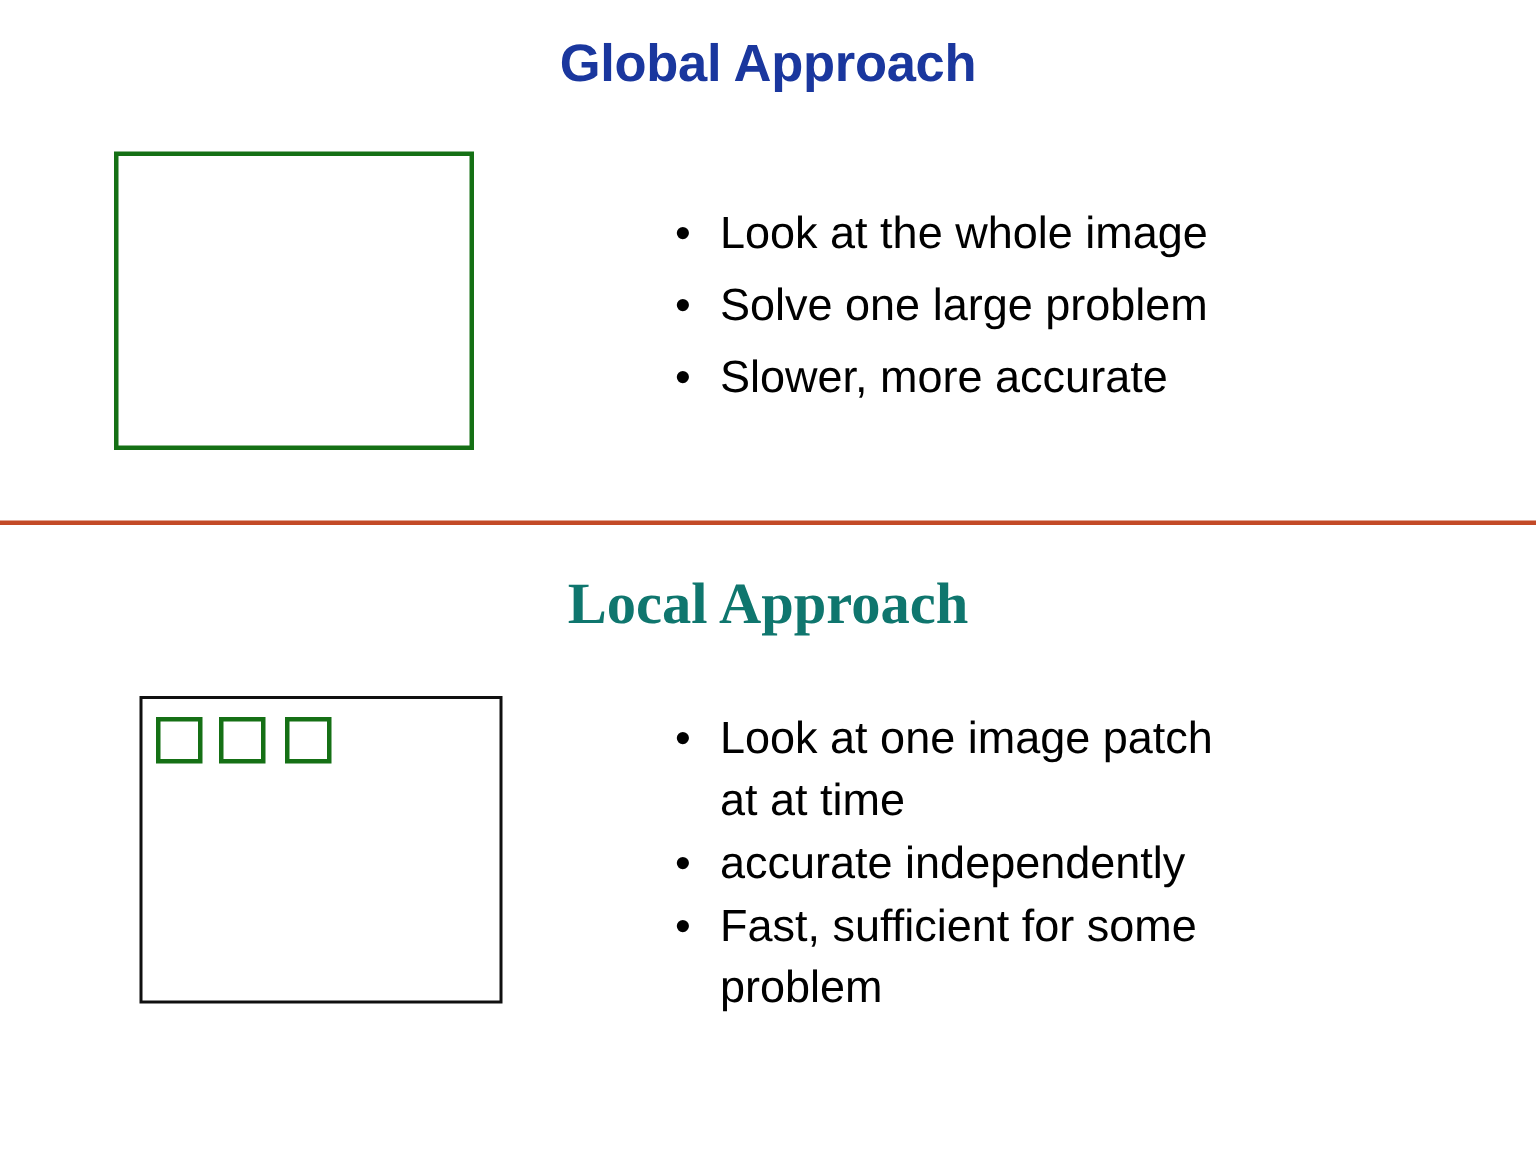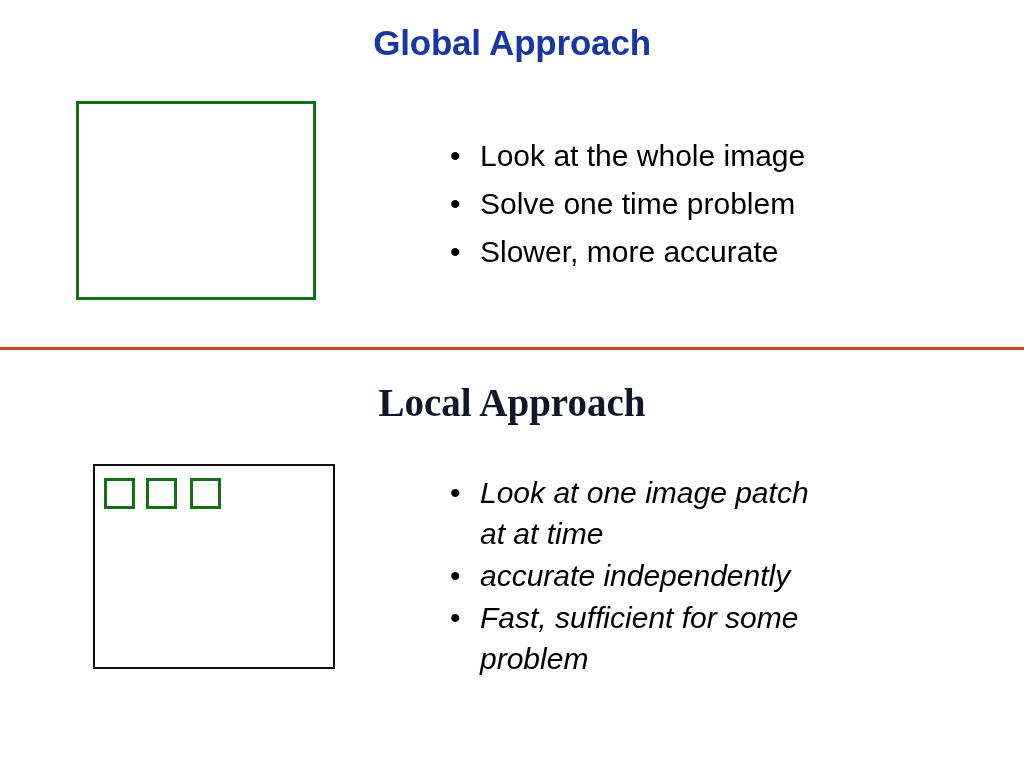--- a/index.html
+++ b/index.html
@@ -45,21 +45,21 @@
   .title-local {
     position: absolute;
     left: 0;
     top: 381px;
     width: 1024px;
     text-align: center;
     font-family: "Liberation Serif", serif;
     font-weight: bold;
     font-size: 39px;
     line-height: 44px;
-    color: #0f172a;
+    color: #0f766e;
     white-space: nowrap;
   }
 
   
   .divider {
     position: absolute;
     left: 0;
     top: 347px;
     width: 1024px;
     height: 3px;
@@ -139,40 +139,39 @@
     left: 447px;
     top: 472px;
     width: 500px;
   }
   .bullets-local li {
     line-height: 41px;
     margin-bottom: 1px;
   }
   .bullets-local .txt {
     display: block;
-    font-style: italic;
   }
 </style>
 </head>
 <body>
 
 <div class="slide">
 
   <div class="title-global">Global Approach</div>
 
   <div class="global-box"></div>
 
   <ul class="bullets bullets-global">
     <li>
       <span class="dot">•</span>
       <span class="txt">Look at the whole image</span>
     </li>
     <li>
       <span class="dot">•</span>
-      <span class="txt">Solve one time problem</span>
+      <span class="txt">Solve one large problem</span>
     </li>
     <li>
       <span class="dot">•</span>
       <span class="txt">Slower, more accurate</span>
     </li>
   </ul>
 
   <div class="divider"></div>
 
   <div class="title-local">Local Approach</div>

